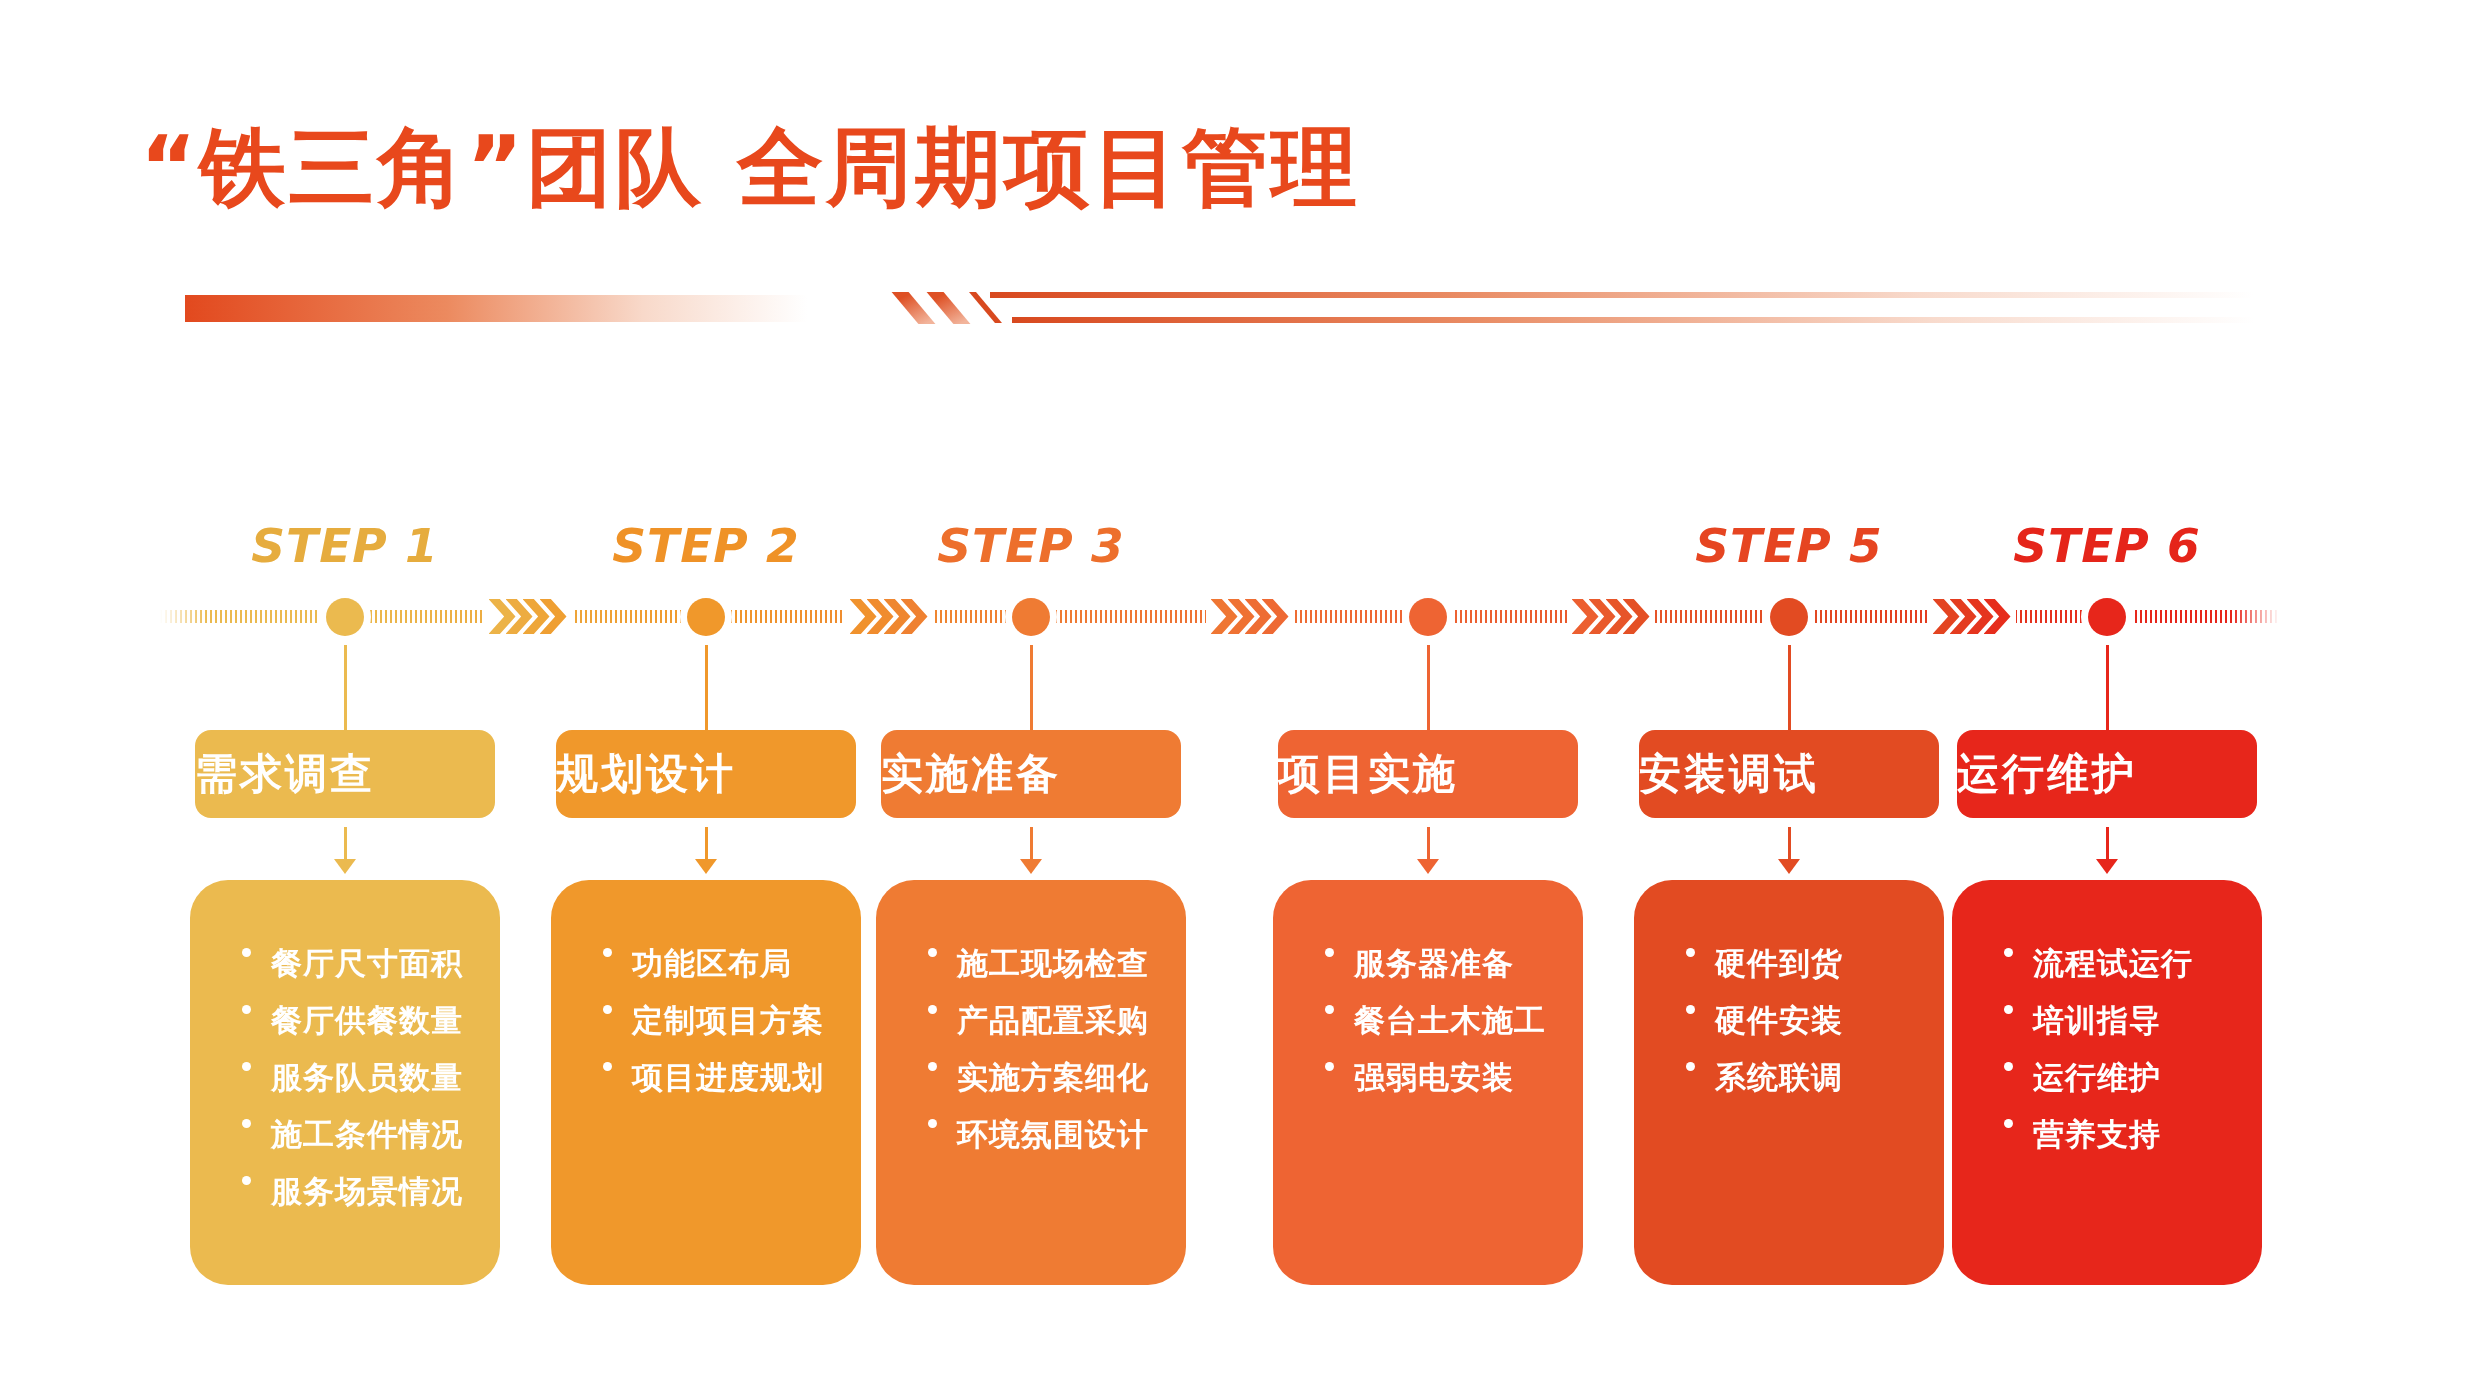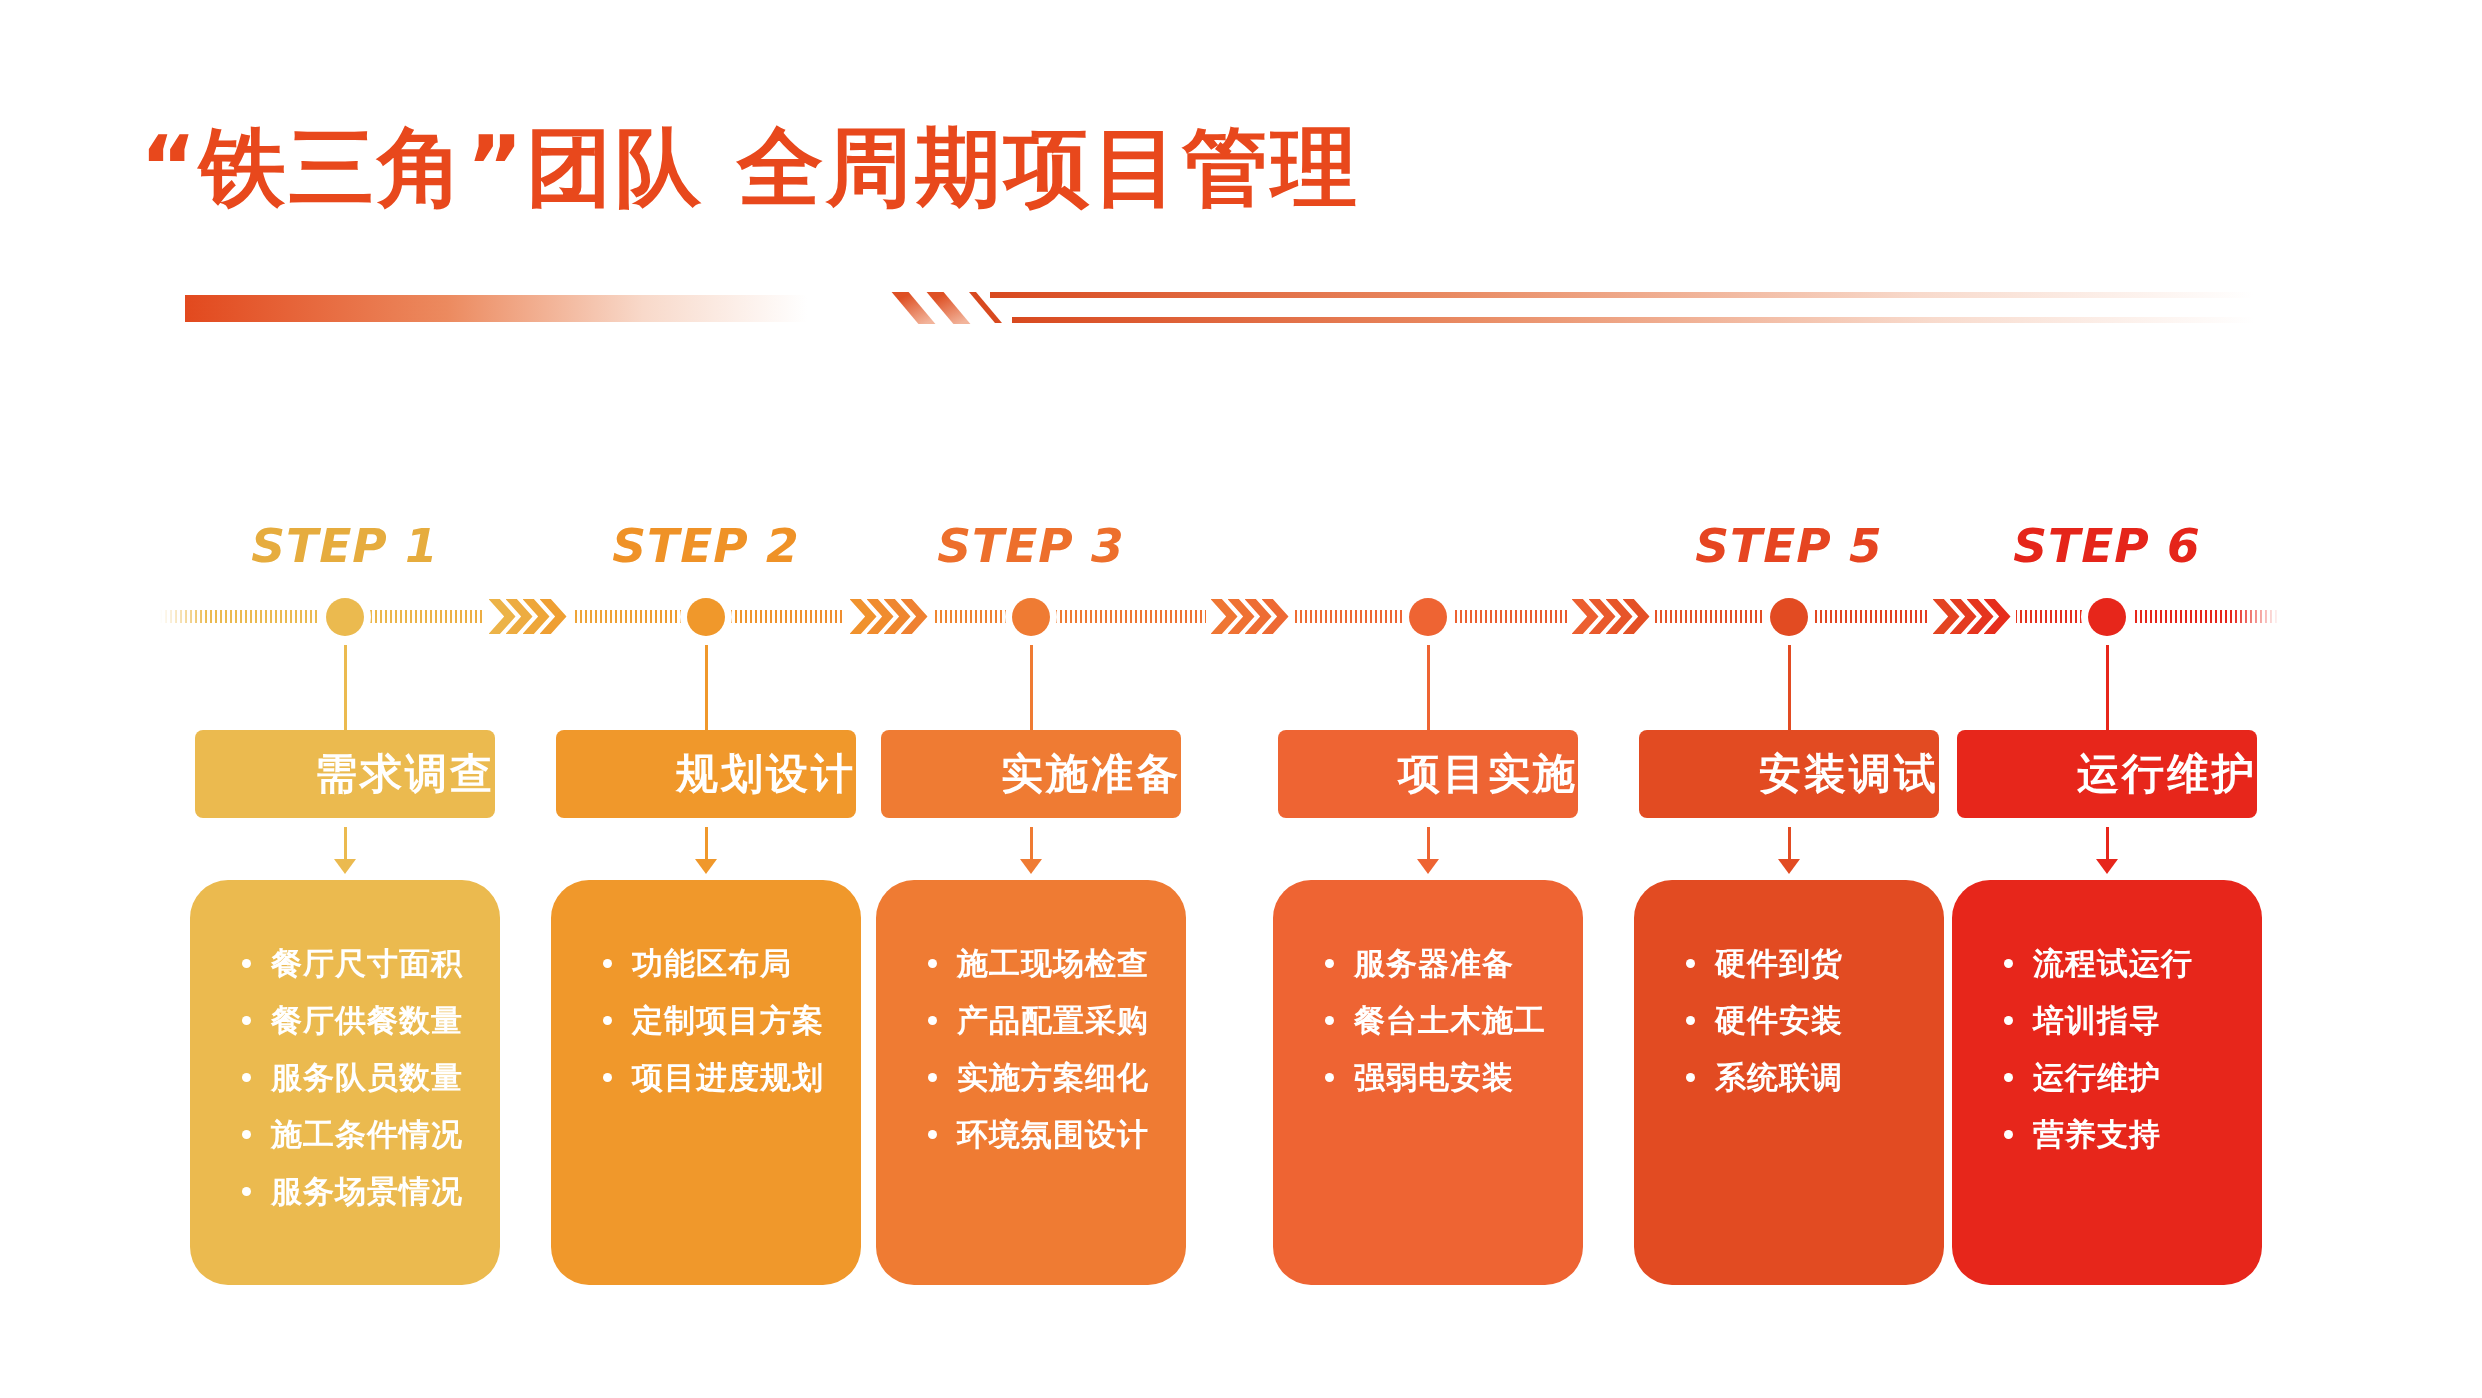--- a/index.html
+++ b/index.html
@@ -63,41 +63,41 @@
   }
   .dot{
     position:absolute;left:50%;top:598px;width:38px;height:38px;margin-left:-19px;
     border-radius:50%;background:var(--c);box-shadow:0 0 0 7px #fff;z-index:2;
   }
   .connector{
     position:absolute;left:50%;top:645px;width:3px;height:85px;margin-left:-1.5px;
     background:var(--c);
   }
   .phase-box{
-    position:absolute;left:5px;top:730px;width:300px;height:88px;border-radius:8px;
+    position:absolute;left:5px;top:730px;width:300px;height:88px;border-radius:16px;
     background:var(--c);color:#fff;font-size:42px;font-weight:800;letter-spacing:3px;
-    display:flex;align-items:center;justify-content:flex-end;
+    display:flex;align-items:center;justify-content:flex-start;
   }
   .down-arrow{position:absolute;left:50%;top:827px;margin-left:-11px;width:22px;height:46px;}
   .down-arrow .shaft{
     position:absolute;left:50%;top:0;width:3px;height:33px;margin-left:-1.5px;
     background:var(--c);display:block;
   }
   .down-arrow .head{
     position:absolute;left:0;top:32px;width:0;height:0;display:block;
     border-left:11px solid transparent;border-right:11px solid transparent;
     border-top:15px solid var(--c);
   }
   .card{
     position:absolute;left:0;top:880px;width:310px;height:405px;border-radius:38px;
     background:var(--c);
   }
   .items{list-style:none;margin:0;padding:68px 20px 0 52px;}
   .item{
-    display:flex;align-items:center;color:#fff;font-size:31px;font-weight:600;
+    display:flex;align-items:flex-start;color:#fff;font-size:31px;font-weight:600;
     letter-spacing:1px;margin-bottom:26px;line-height:31px;
   }
   .bullet{
     width:9px;height:9px;border-radius:50%;background:#fff;flex:0 0 auto;
     margin-right:20px;
   }
 </style>
 </head>
 <body>
 

